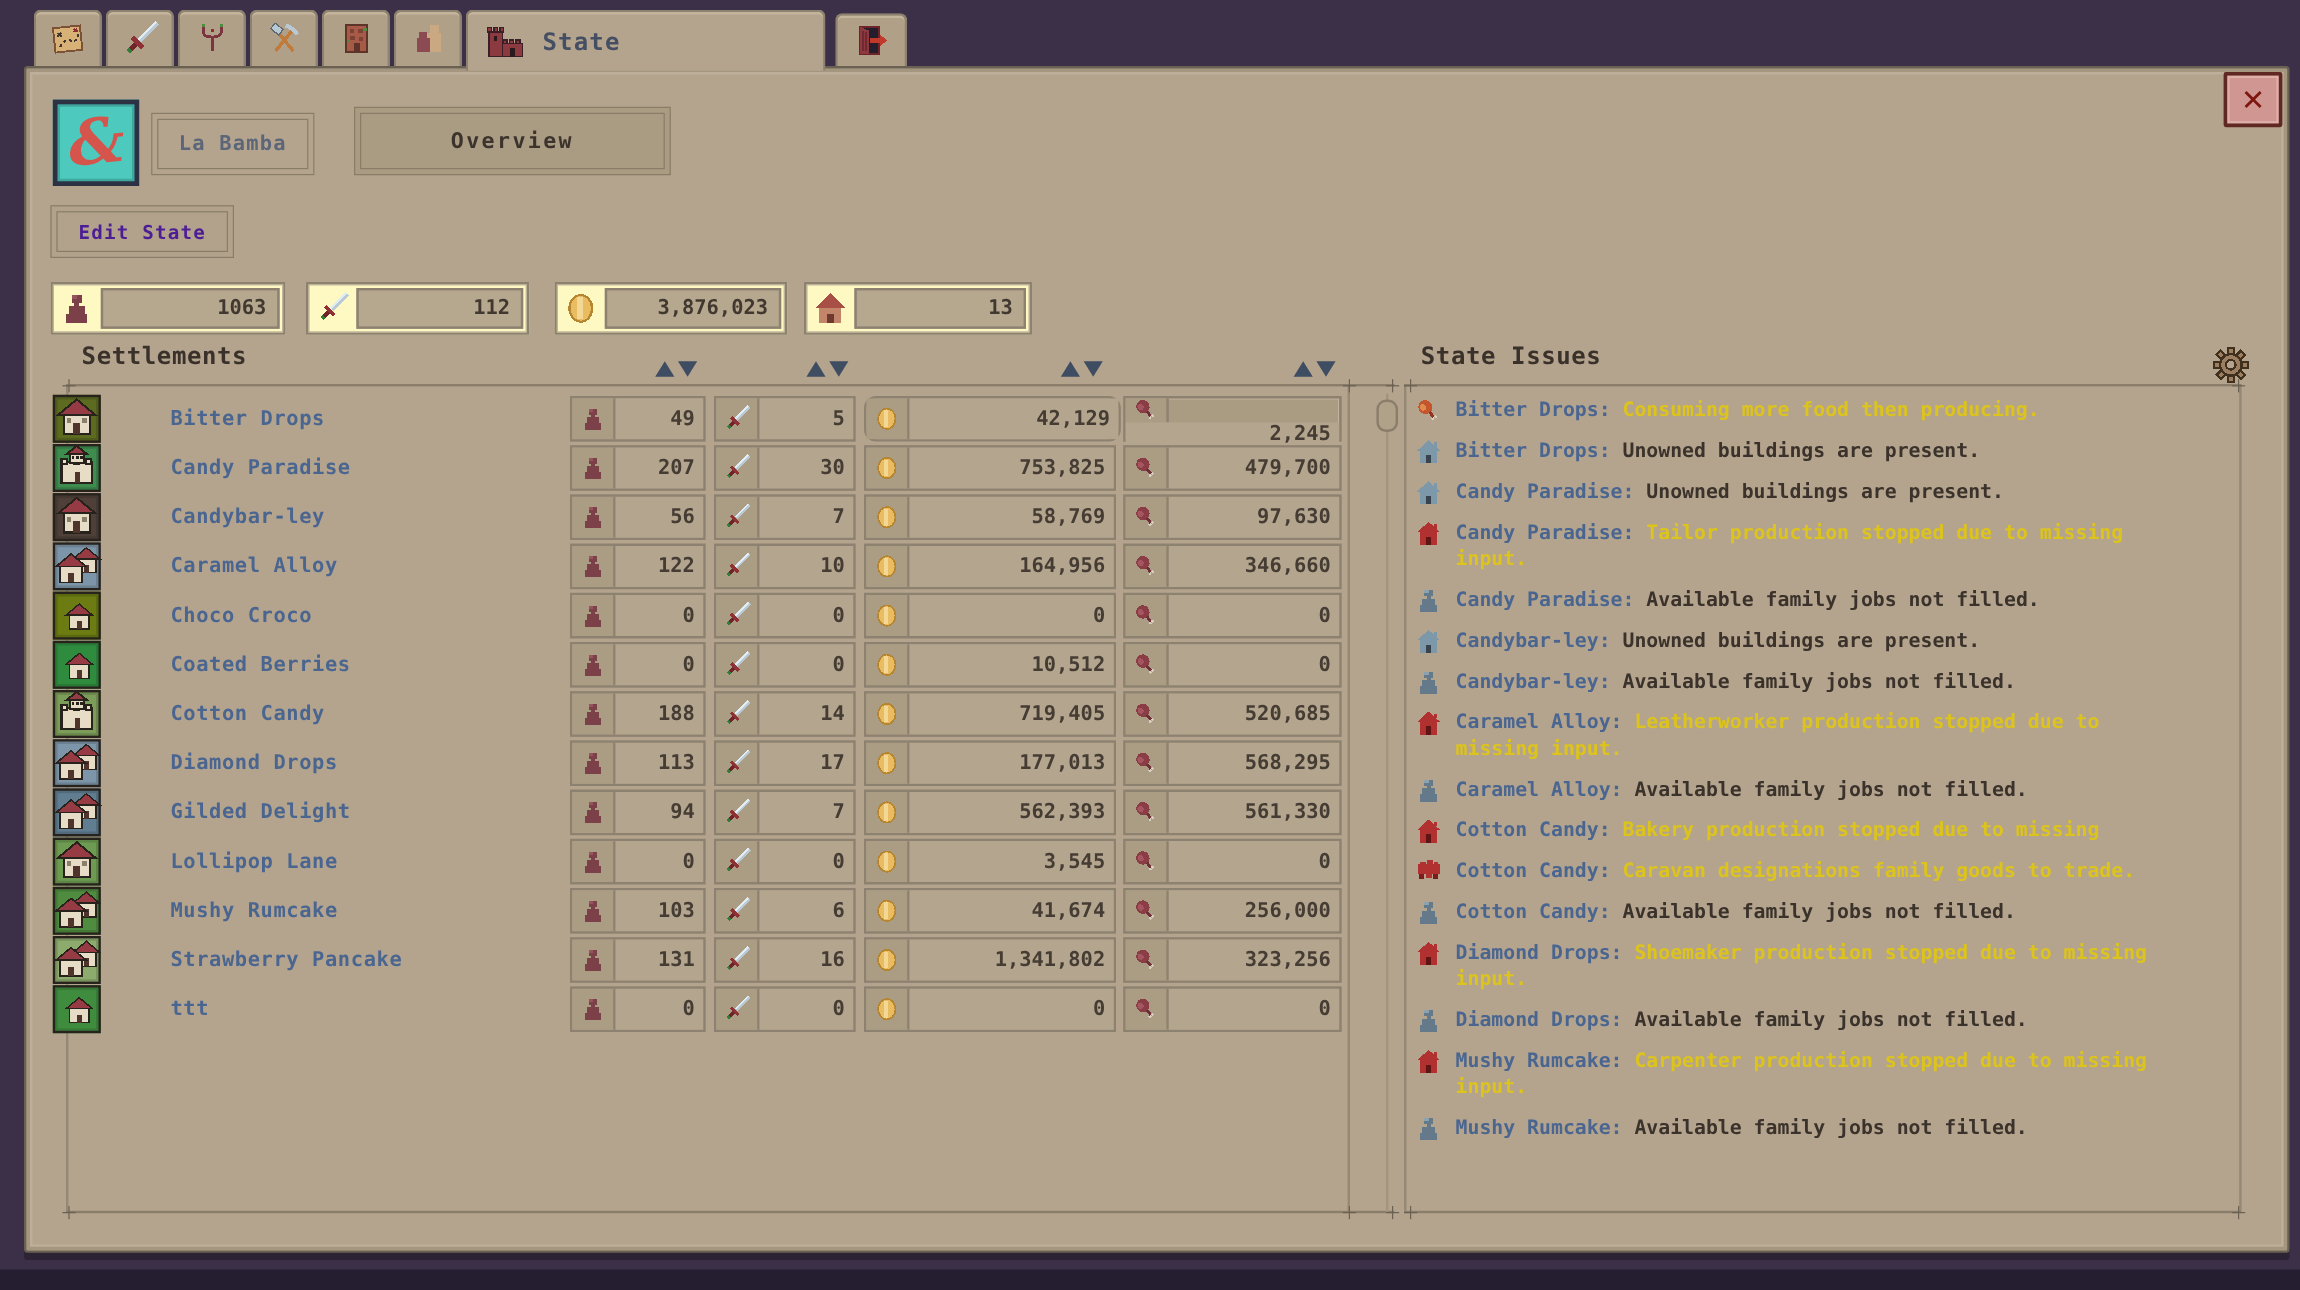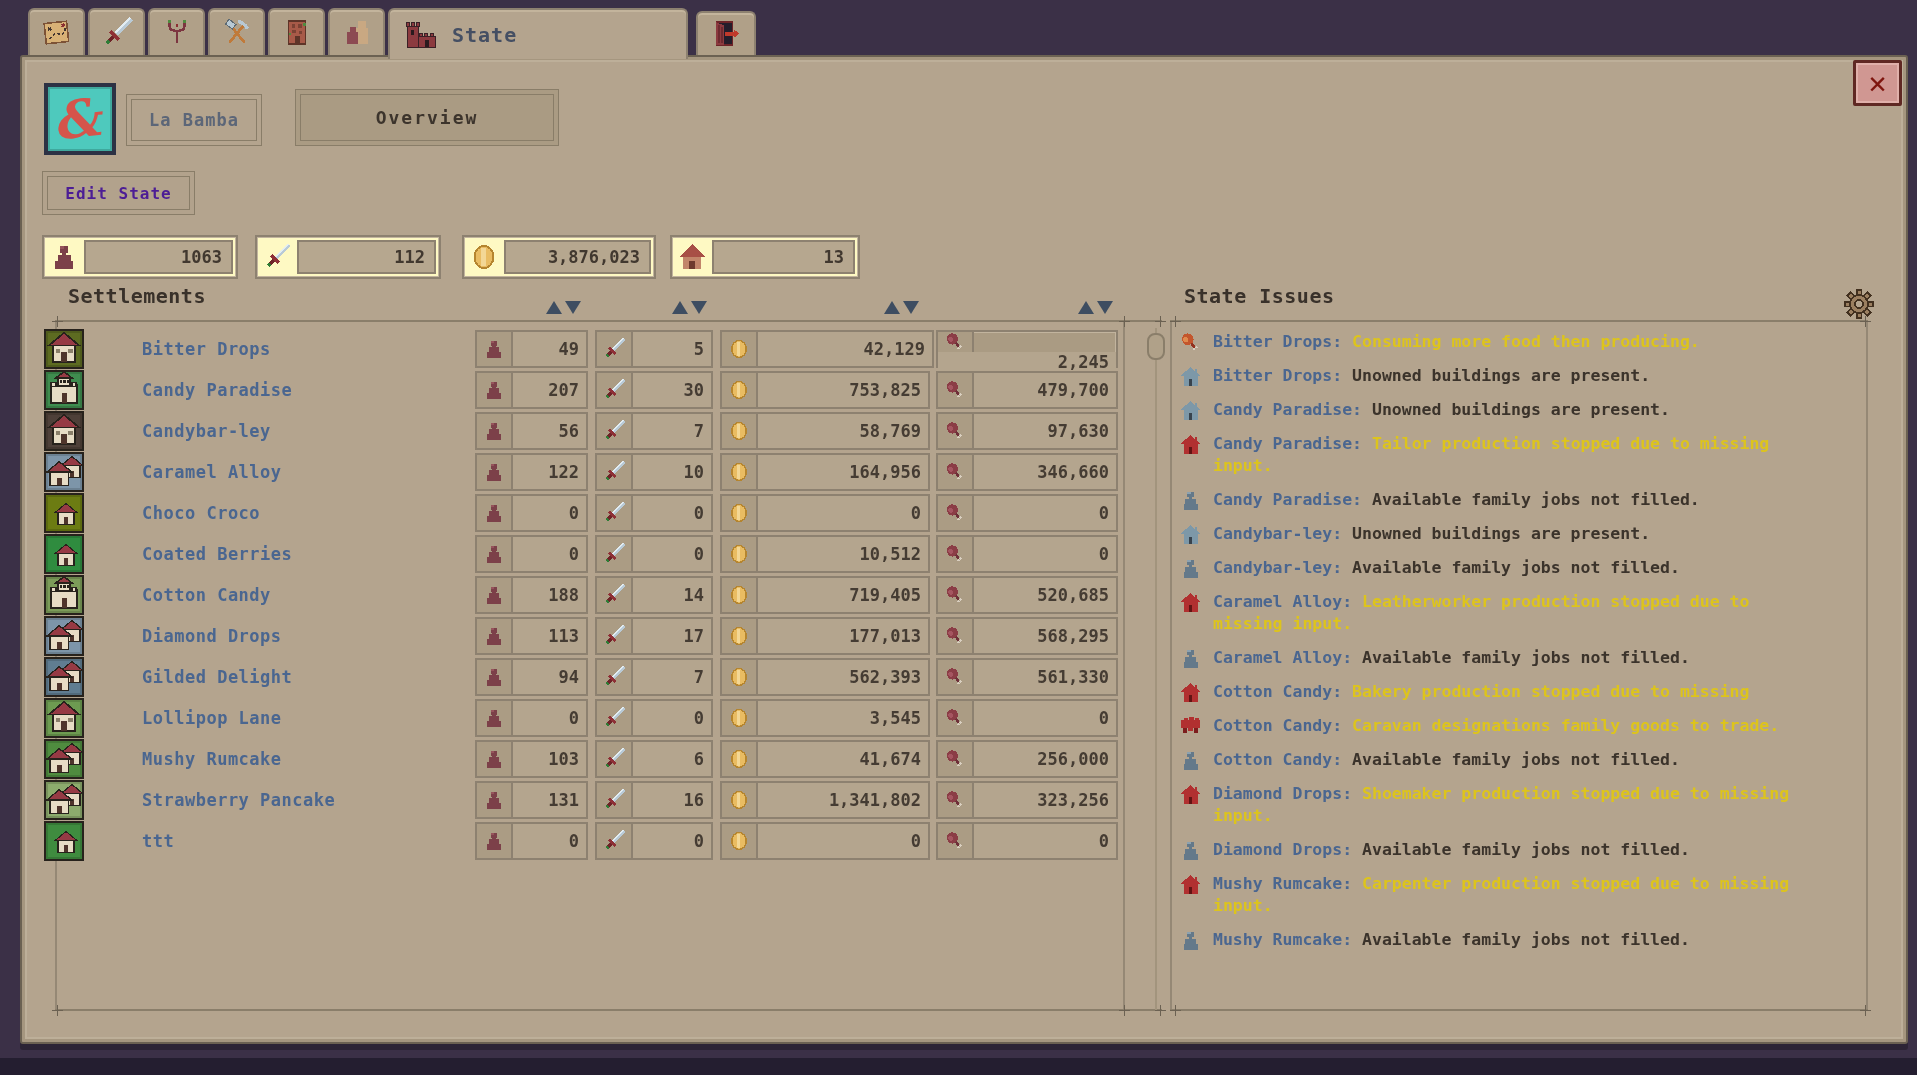--- a/index.html
+++ b/index.html
@@ -331,21 +331,21 @@
                 <rect x="5.1" y="-2" width="1.8" height="8.5" fill="#b9cad6"></rect>
    <rect x="5.1" y="-2" width="0.9" height="8.5" fill="#e2edf3"></rect>
    <rect x="3.6" y="6.6" width="4.8" height="1.5" fill="#8e3036"></rect>
    <rect x="5.2" y="8.1" width="1.6" height="2.4" fill="#6e2428"></rect>
    <rect x="5.2" y="10.5" width="1.6" height="1.2" fill="#2f7d36"></rect>
               </g>
             </svg>
           </span>
           <div class="fval">5</div>
         </div>
-        <div class="grp" style="left: 662px; width: 214px;">
+        <div class="grp" style="left: 662px; width: 214px; border-radius: 10px;">
           <span class="icell">
             <svg width="20" height="20" viewBox="0 0 12 12" overflow="visible" shape-rendering="crispEdges">
               <ellipse cx="6" cy="6" rx="4.8" ry="5.5" fill="#b5852f"></ellipse>
               <ellipse cx="6" cy="6" rx="3.9" ry="4.7" fill="#e9bc62"></ellipse>
    <rect x="4.5" y="1.8" width="2.2" height="8.4" fill="#f3d795"></rect>
             </svg>
           </span>
           <div class="fval">42,129</div>
         </div>
         <div class="grp" style="left: 878px; width: 182px; flex-direction: column;">

